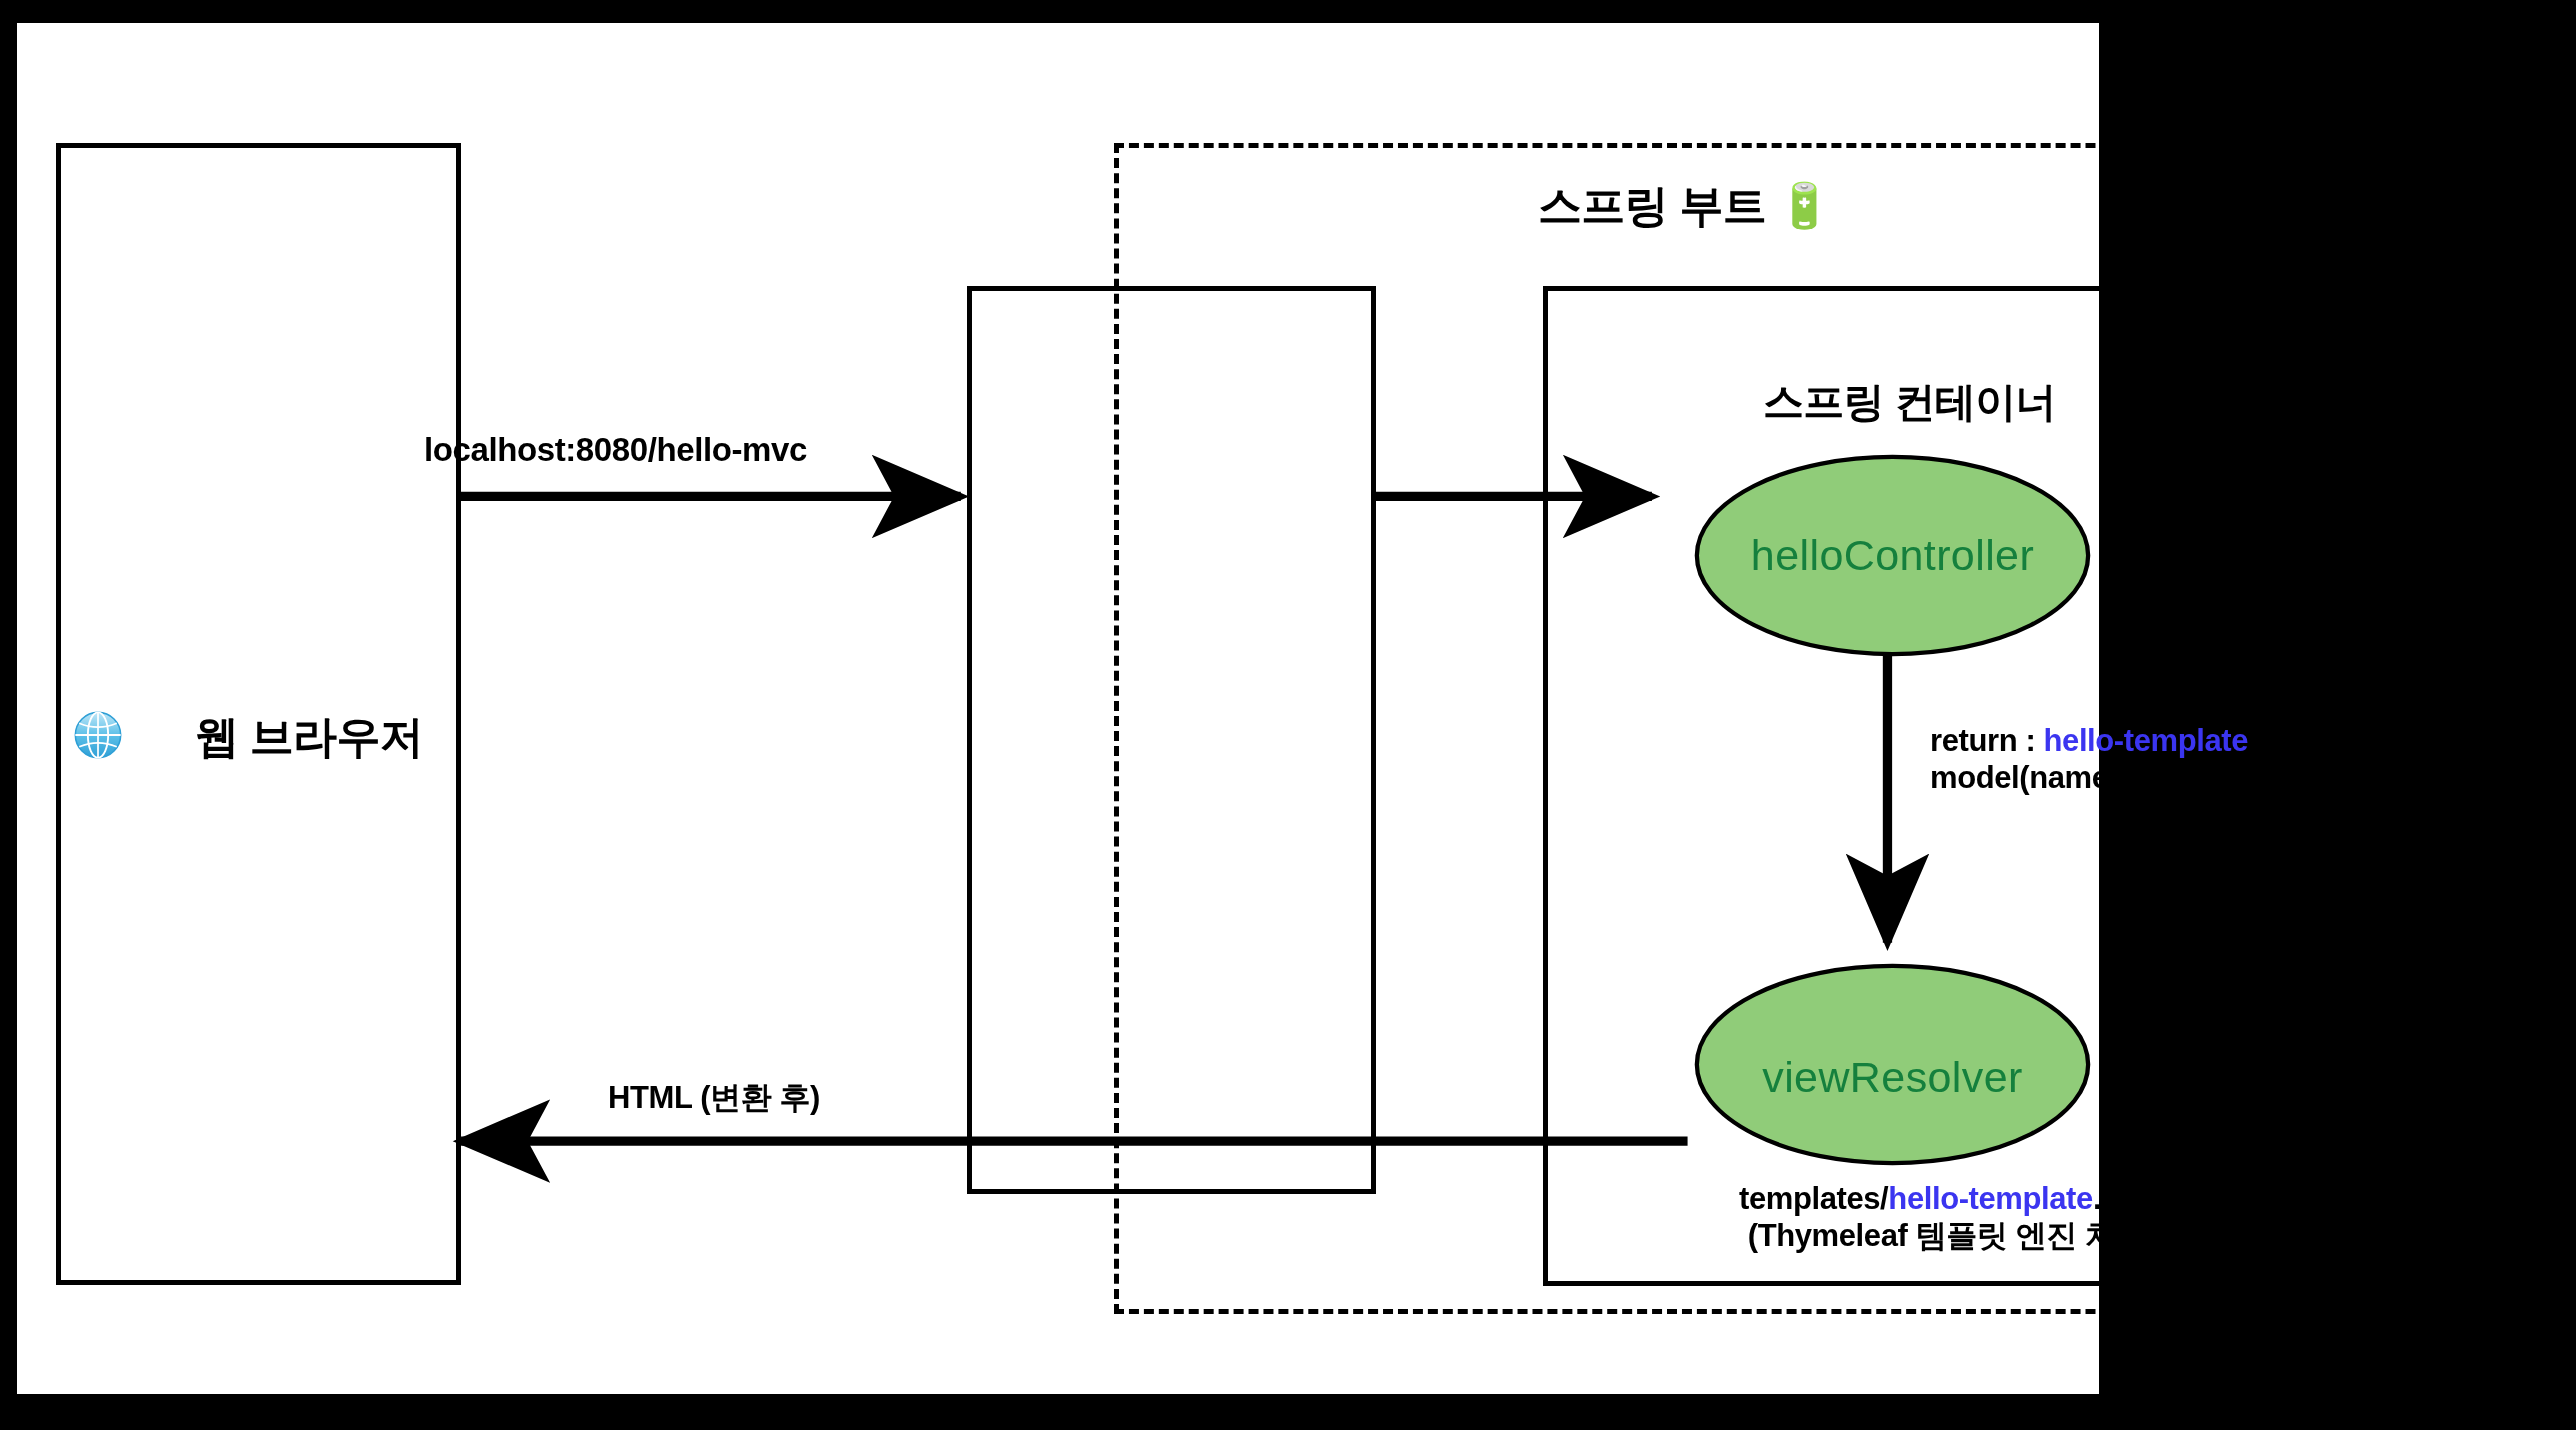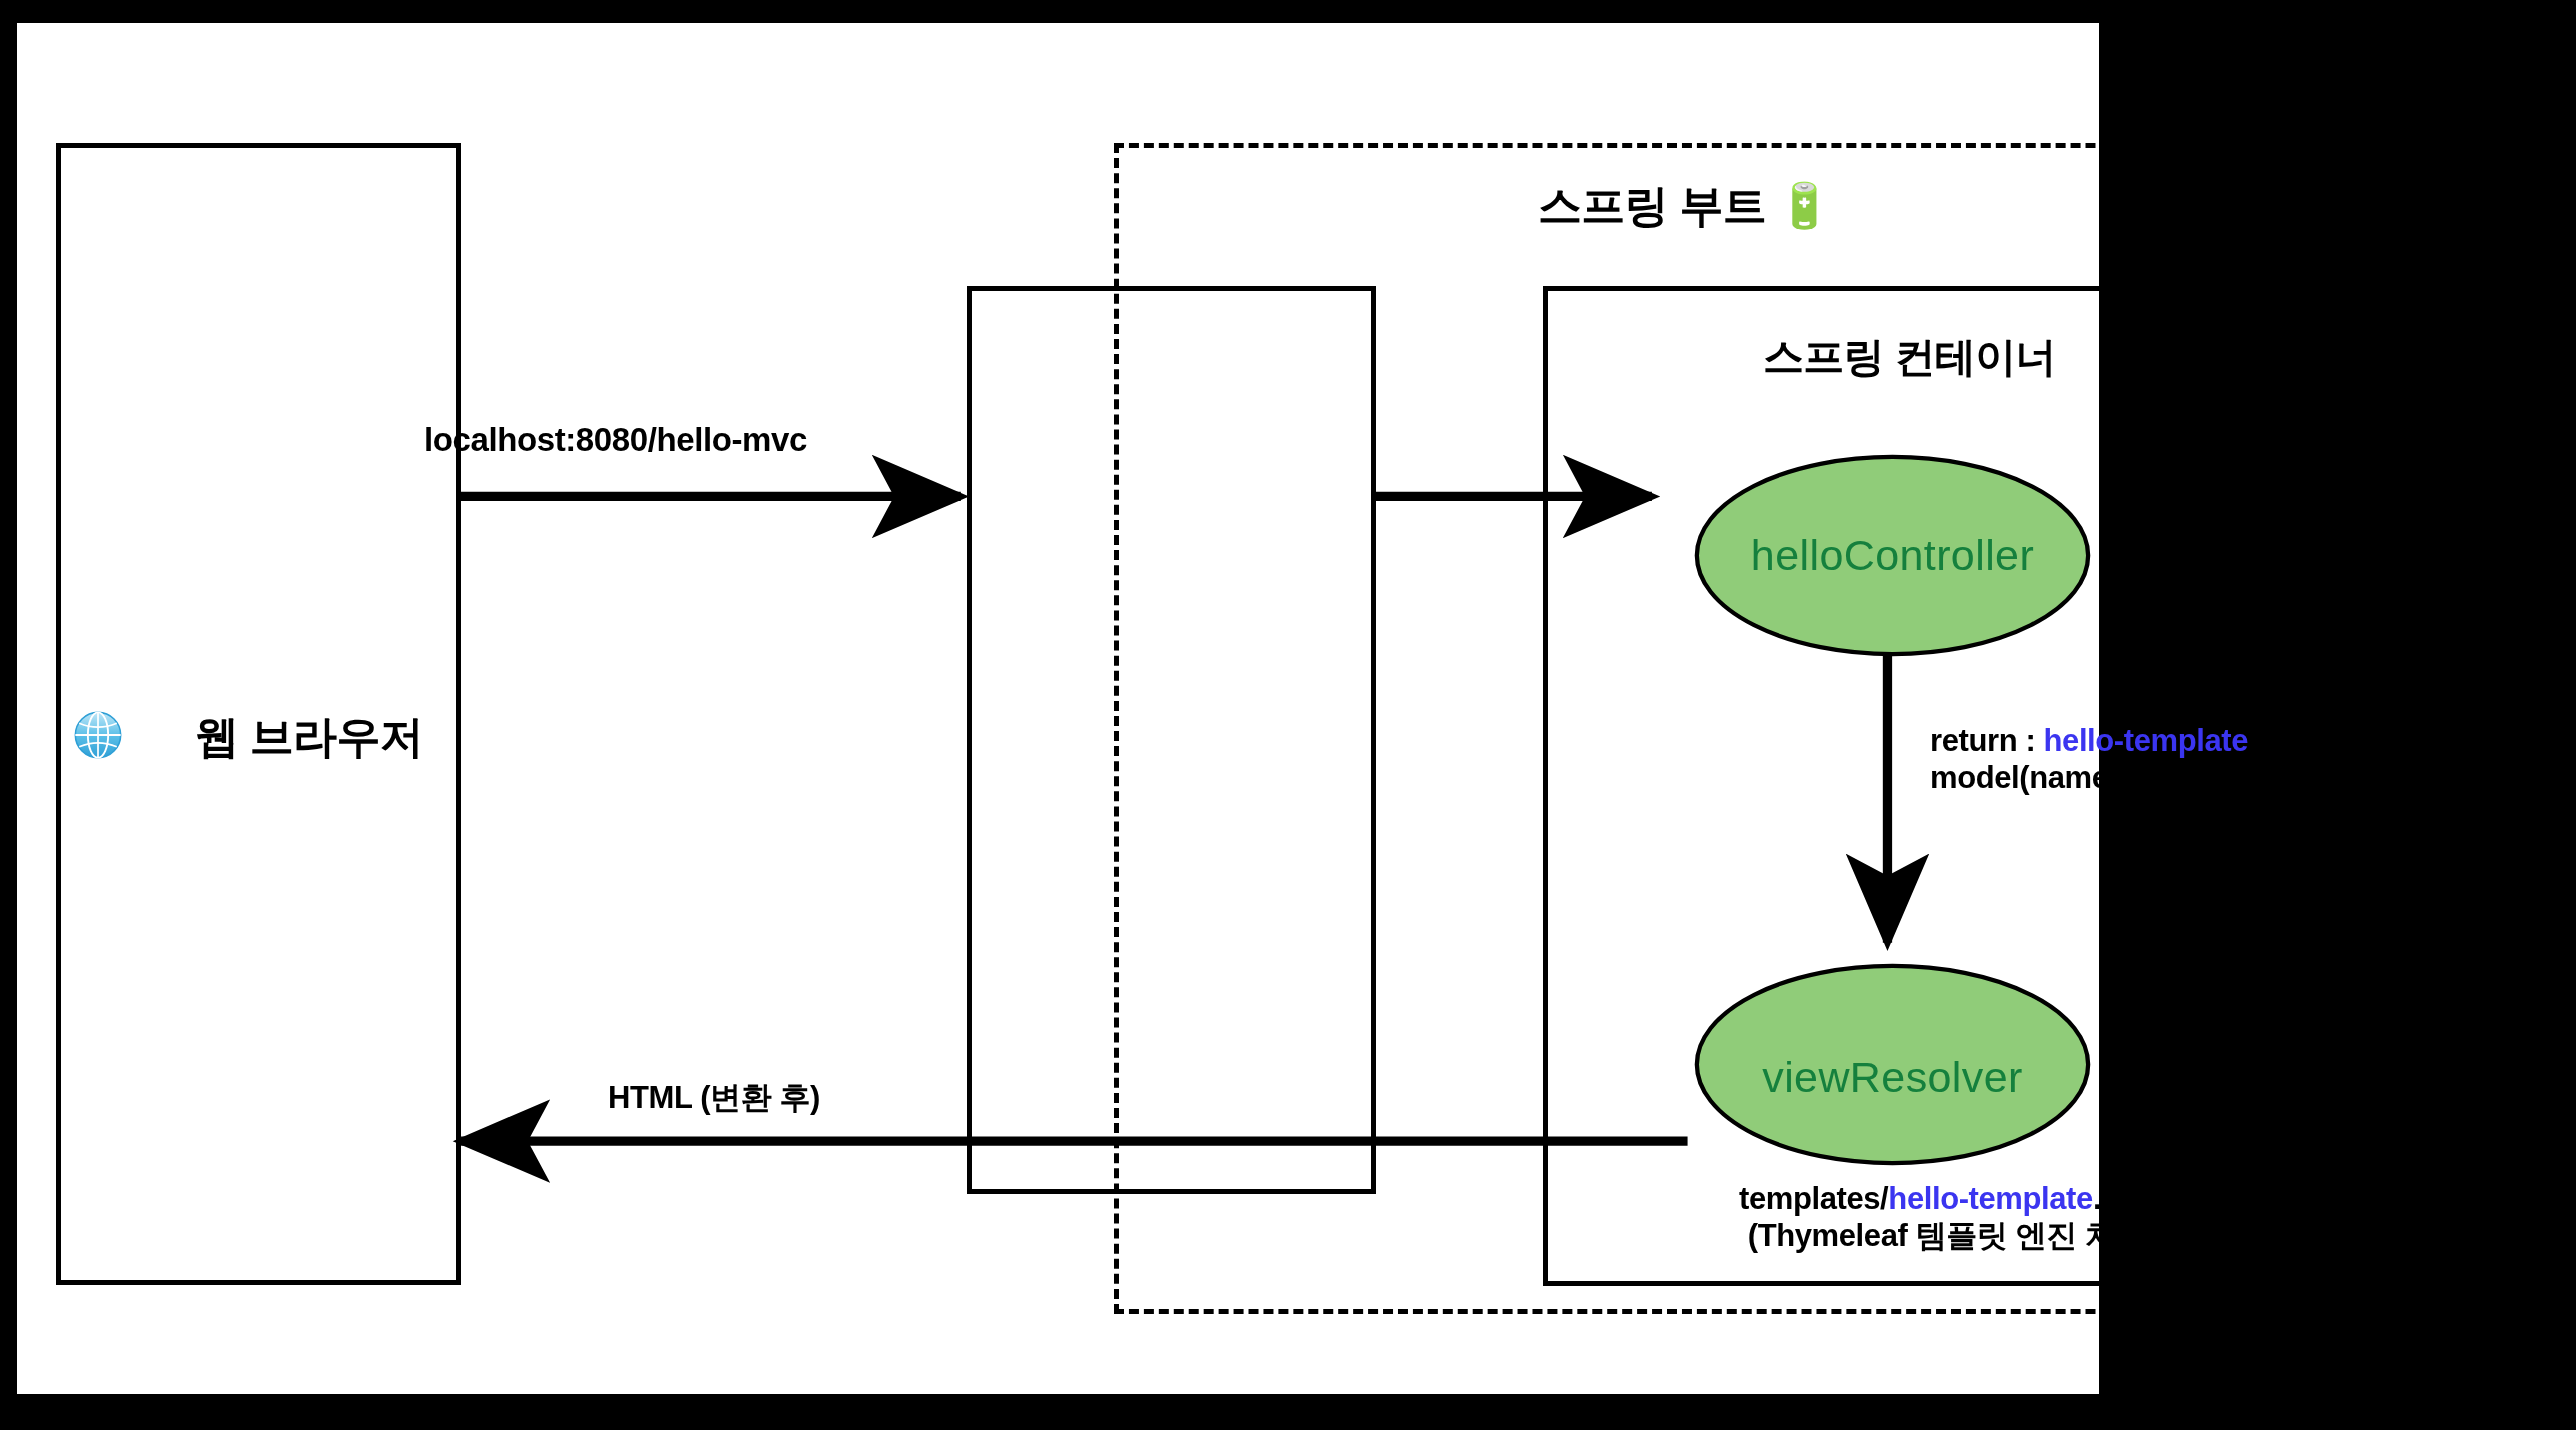--- a/index.html
+++ b/index.html
@@ -38,21 +38,21 @@
 
   
   .lbl {
     position: absolute;
     color: #000000;
     font-weight: bold;
     white-space: nowrap;
     line-height: 1.18;
   }
   .lbl-kr-big { font-size: 44px; letter-spacing: -0.7px; }
-  .lbl-kr-mid { font-size: 41px; letter-spacing: -0.7px; }
+  .lbl-kr-mid { font-size: 41px; letter-spacing: -0.7px; margin-top: 45px; }
   .lbl-mono   { font-size: 33px; letter-spacing: -0.4px; }
   .lbl-small  { font-size: 31px; letter-spacing: -0.4px; }
   .blue { color: #3b35f0; }
 
   .emoji {
     font-family: "DejaVu Sans", sans-serif;
     font-weight: normal;
   }
 
   
@@ -147,21 +147,21 @@
 
     <line x1="621" y1="663" x2="1322" y2="663" stroke="#000000" stroke-width="13" marker-end="url(#arrowR)"></line>
 
     <line x1="1900" y1="663" x2="2290" y2="663" stroke="#000000" stroke-width="13" marker-end="url(#arrowR)"></line>
 
     <line x1="2620" y1="884" x2="2620" y2="1288" stroke="#000000" stroke-width="13" marker-end="url(#arrowD)"></line>
 
     <line x1="2340" y1="1566" x2="622" y2="1566" stroke="#000000" stroke-width="13" marker-end="url(#arrowL)"></line>
   </svg>
 
-  <div class="lbl lbl-mono" style="left:407px; top:398px;">localhost:8080/hello-mvc</div>
+  <div class="lbl lbl-mono" style="left:407px; top:408px;">localhost:8080/hello-mvc</div>
 
   <div class="lbl lbl-small" style="left:591px; top:1057px;">HTML (변환 후)</div>
 
   <div class="lbl lbl-small" style="left:1913px; top:700px;">
     <div><span>return : </span><span class="blue">hello-template</span></div>
     <div>model(name:spring)</div>
   </div>
 
   <div class="lbl lbl-small" style="left:1722px; top:1158px; text-align:center;">
     <div><span>templates/</span><span class="blue">hello-template</span><span>.html</span></div>

